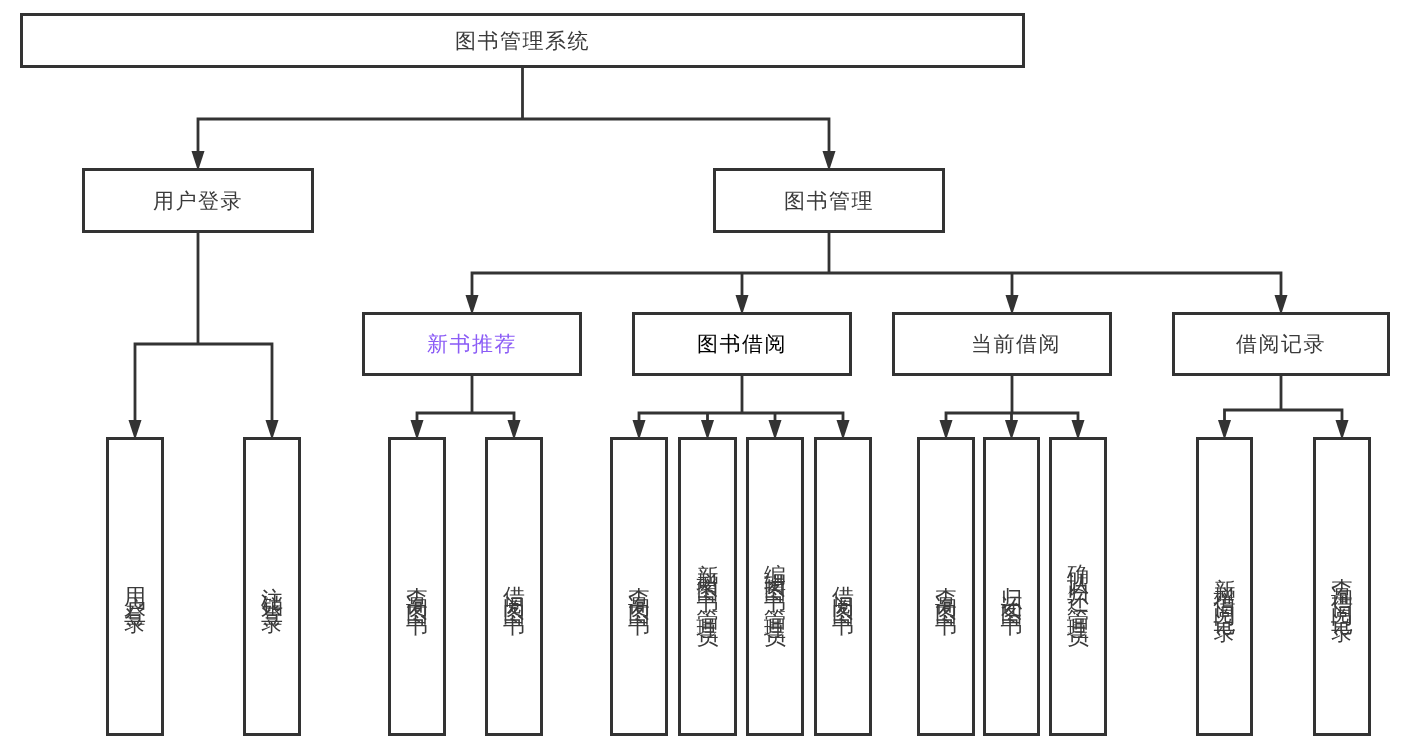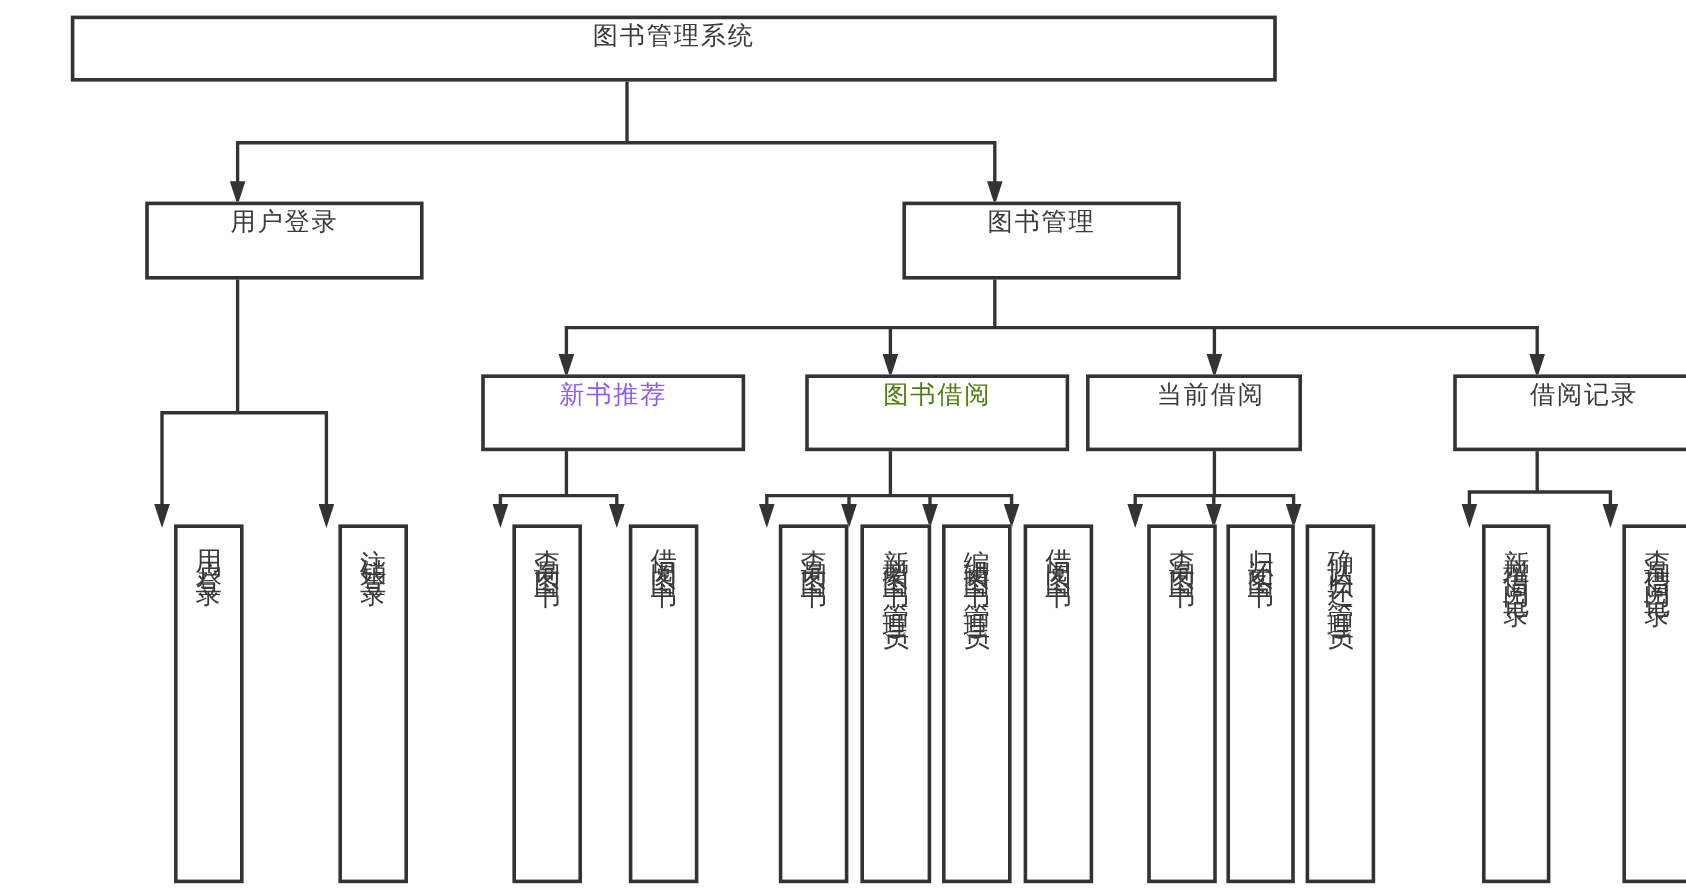--- a/index.html
+++ b/index.html
@@ -18,22 +18,22 @@
     position: absolute; left: 0; top: 0;
     width: 1405px; height: 747px;
     pointer-events: none;
   }
   .node {
     position: absolute;
     box-sizing: border-box;
     background: #ffffff;
     border: 3px solid #701a75;
     display: flex;
+    align-items: center;
     justify-content: center;
-    margin-left: 39px;
   }
   .node .label {
     color: #3a3a3a;
     font-size: 21px;
     white-space: nowrap;
   }
   .node.horizontal .label {
     letter-spacing: 1.5px;
   }
   .node.vertical .label {
@@ -90,23 +90,23 @@
       <div class="node horizontal lv2" style="left: 82px; top: 168px; width: 232px; height: 65px; border-color: rgb(51, 51, 51);">
     <span class="label" style="color: rgb(58, 58, 58);">用户登录</span>
   </div>
       <div class="node horizontal lv2" style="left: 713px; top: 168px; width: 232px; height: 65px; border-color: rgb(51, 51, 51);">
     <span class="label" style="color: rgb(58, 58, 58);">图书管理</span>
   </div>
       <div class="node horizontal lv3" style="left: 362px; top: 312px; width: 220px; height: 64px; border-color: rgb(51, 51, 51);">
     <span class="label" style="color: #8b5cf6;">新书推荐</span>
   </div>
       <div class="node horizontal lv3" style="left: 632px; top: 312px; width: 220px; height: 64px; border-color: rgb(51, 51, 51);">
-    <span class="label" style="color: #4d7c0f;">图书借阅</span>
+    <span class="label" style="color: #000000;">图书借阅</span>
   </div>
-      <div class="node horizontal lv3" style="left: 866px; top: 312px; width: 180px; height: 64px; border-color: rgb(51, 51, 51); padding-left: 28px;">
+      <div class="node horizontal lv3" style="left: 892px; top: 312px; width: 220px; height: 64px; border-color: rgb(51, 51, 51); padding-left: 28px;">
     <span class="label" style="color: rgb(58, 58, 58);">当前借阅</span>
   </div>
       <div class="node horizontal lv3" style="left: 1172px; top: 312px; width: 218px; height: 64px; border-color: rgb(51, 51, 51);">
     <span class="label" style="color: rgb(58, 58, 58);">借阅记录</span>
   </div>
       <div class="node vertical lv4" style="left: 106px; top: 437px; width: 58px; height: 299px; border-color: rgb(51, 51, 51);">
     <span class="label" style="color: rgb(58, 58, 58);">用户登录</span>
   </div>
       <div class="node vertical lv4" style="left: 243px; top: 437px; width: 58px; height: 299px; border-color: rgb(51, 51, 51);">
     <span class="label" style="color: rgb(58, 58, 58);">注销登录</span>

